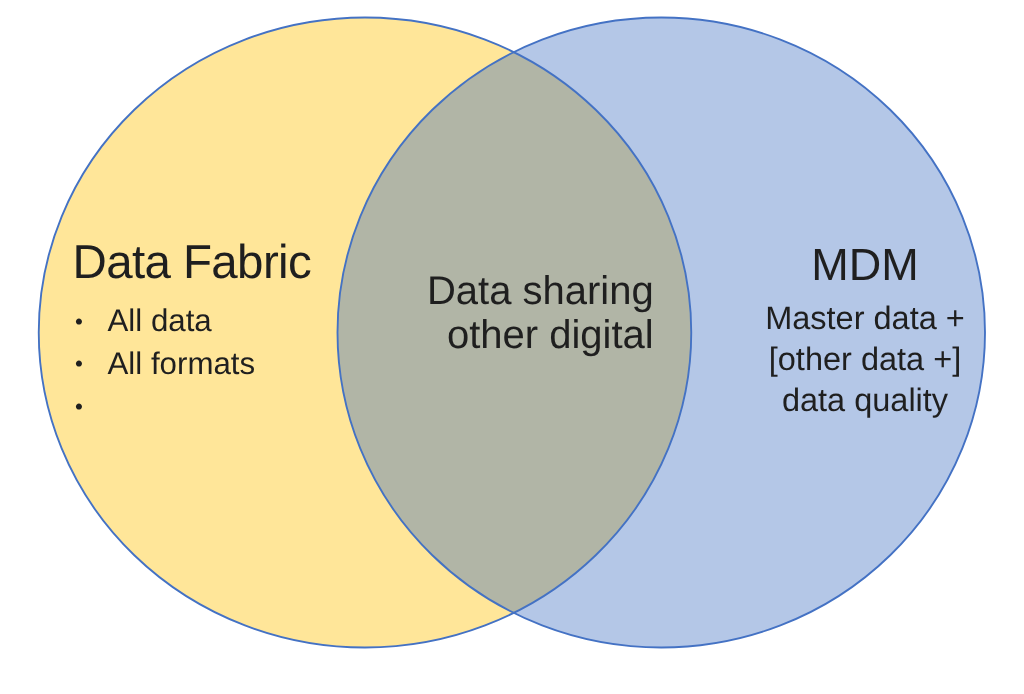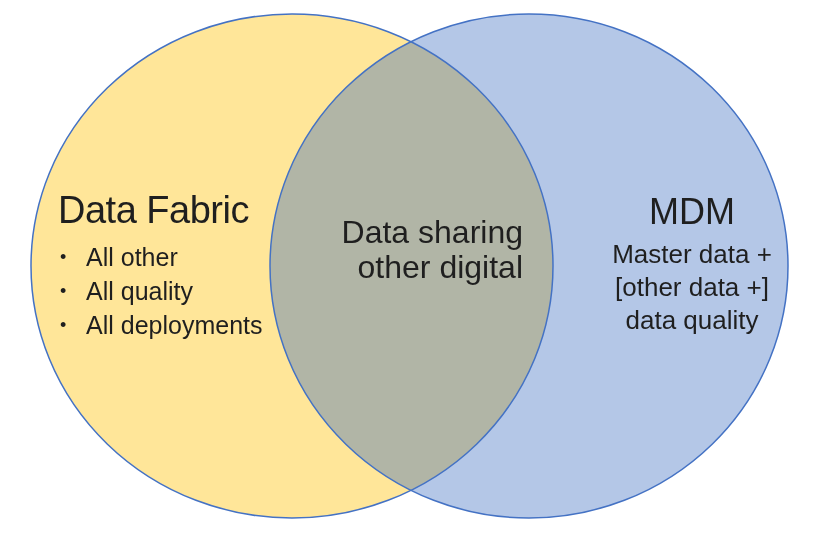--- a/index.html
+++ b/index.html
@@ -94,29 +94,28 @@
     <ellipse cx="292" cy="266" rx="261" ry="252" fill="none" stroke-width="1.5" stroke="#4472C4"></ellipse>
 
     <ellipse cx="529" cy="266" rx="259" ry="252" fill="none" stroke-width="1.5" stroke="#4472C4"></ellipse>
   </svg>
 
   <div class="label-block left-block">
     <div class="left-title">Data Fabric</div>
     <div class="bullets">
       <div class="bullet-row">
         <span class="bullet-dot">•</span>
-        <span>All other</span>
+        <span>All data</span>
       </div>
       <div class="bullet-row">
         <span class="bullet-dot">•</span>
-        <span>All quality</span>
+        <span>All formats</span>
       </div>
       <div class="bullet-row">
         <span class="bullet-dot">•</span>
-        <span>All deployments</span>
       </div>
     </div>
   </div>
 
   <div class="label-block center-block">
     <div>Data sharing</div>
     <div>other digital</div>
   </div>
 
   <div class="label-block right-block">

